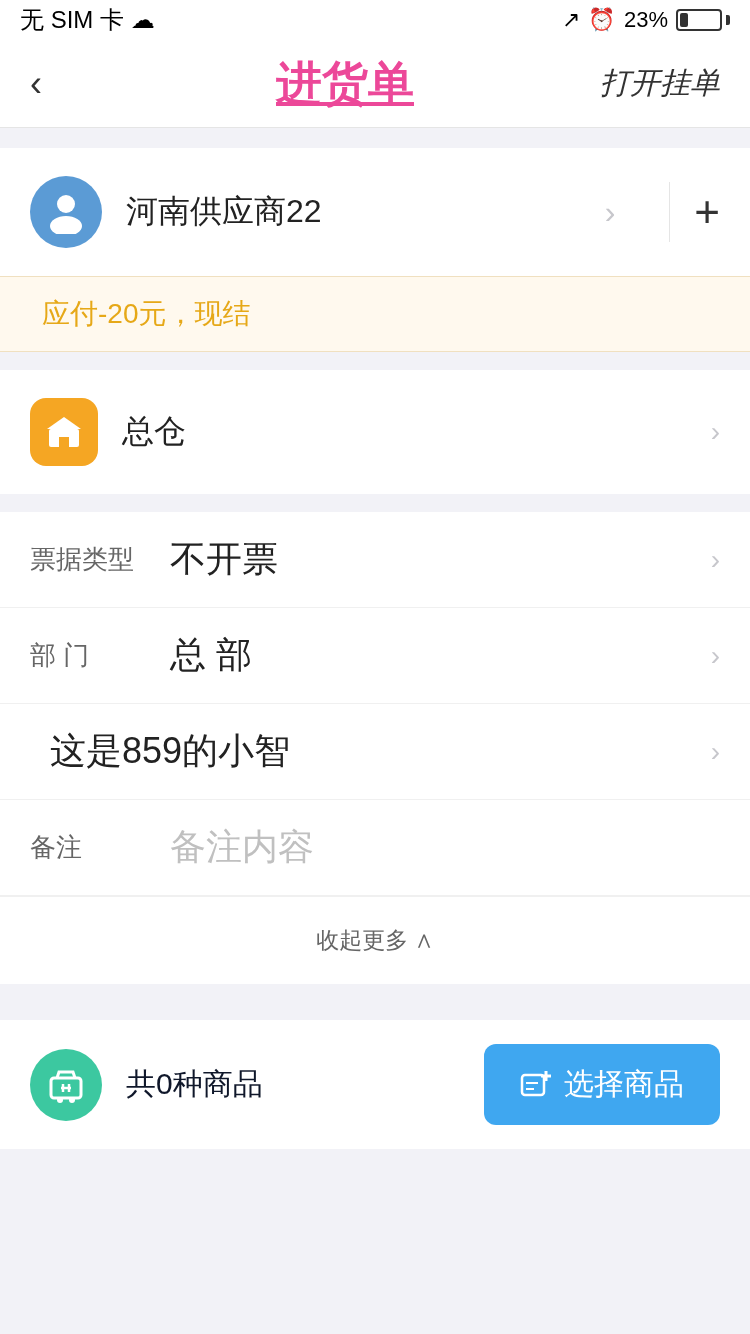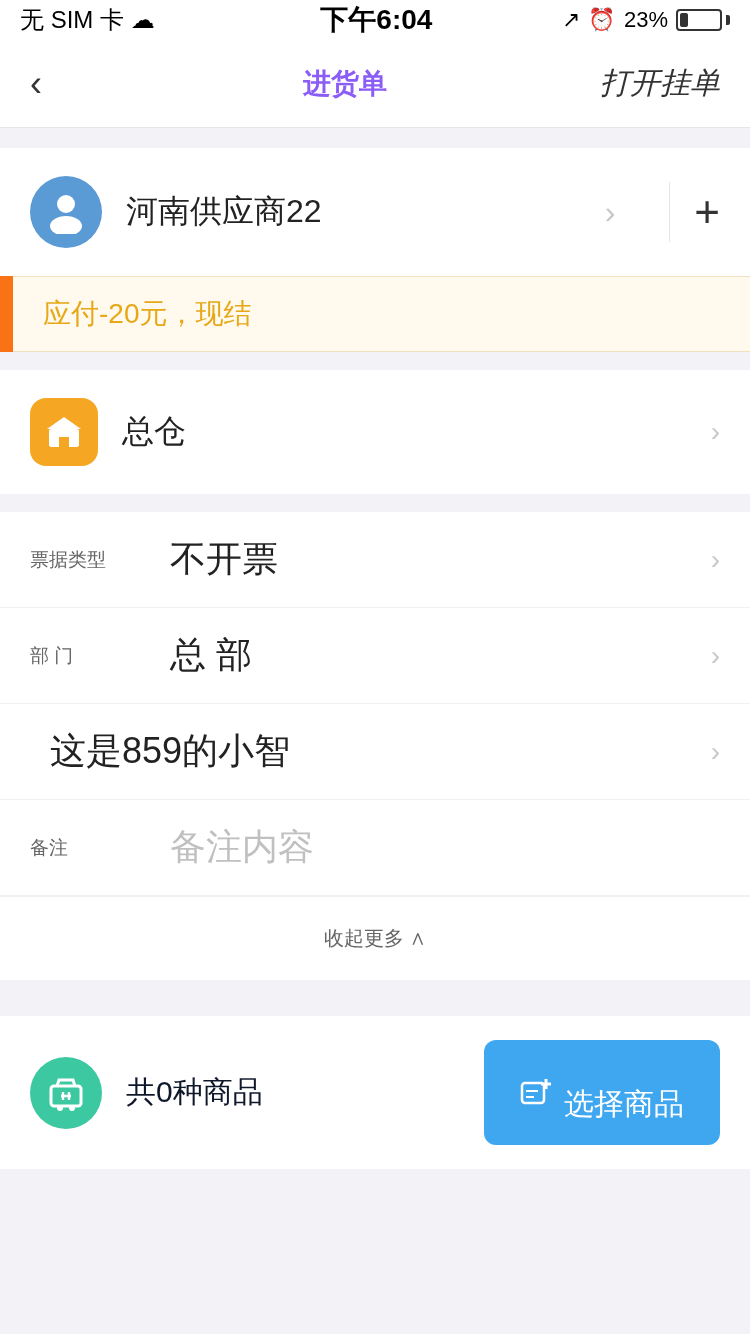--- a/index.html
+++ b/index.html
@@ -38,23 +38,24 @@
       padding: 0 30px;
       border-bottom: 1px solid #e5e5e5;
     }
     .nav-back {
       font-size: 36px;
       color: #333;
       cursor: pointer;
       width: 60px;
     }
     .nav-title {
-      font-size: 28px;
+      font-size: 46px;
       font-weight: 600;
-      color: #8b5cf6;
+      color: #ec4899;
+      text-decoration: underline;
     }
     .nav-action {
       font-size: 30px;
       color: #333;
       cursor: pointer;
       font-style: italic;
     }
 
     
     .section-gap {
@@ -109,26 +110,25 @@
     .divider-v {
       width: 1px;
       height: 60px;
       background: #e5e5e5;
       margin: 0 24px;
     }
 
     
     .warning-banner {
       background: #fff9ee;
-      padding: 18px 30px;
+      padding: 18px 42px;
       font-size: 28px;
       color: #e6a817;
       border-top: 1px solid #f0e0c0;
       border-bottom: 1px solid #f0e0c0;
-      margin-left: 13px;
     }
 
     
     .gap {
       height: 18px;
       background: #f2f2f7;
     }
 
     
     .list-row {
@@ -148,21 +148,21 @@
       height: 68px;
       border-radius: 16px;
       background: #f5a623;
       display: flex;
       align-items: center;
       justify-content: center;
       margin-right: 24px;
       flex-shrink: 0;
     }
     .row-label {
-      font-size: 19px;
+      font-size: 26px;
       color: #666;
       min-width: 120px;
     }
     .row-value {
       flex: 1;
       font-size: 36px;
       color: #222;
       margin-left: 20px;
     }
     .row-placeholder {
@@ -189,21 +189,21 @@
     .collapse-row {
       background: #fff;
       display: flex;
       align-items: center;
       justify-content: center;
       padding: 28px 30px;
       border-top: 1px solid #f0f0f0;
       cursor: pointer;
     }
     .collapse-text {
-      font-size: 20px;
+      font-size: 23px;
       color: #666;
     }
 
     
     .bottom-bar {
       background: #fff;
       display: flex;
       align-items: center;
       padding: 24px 30px;
       margin-top: 18px;
@@ -229,21 +229,20 @@
       border-radius: 12px;
       padding: 20px 36px;
       display: flex;
       align-items: center;
       gap: 12px;
       cursor: pointer;
     }
     .select-btn-text {
       font-size: 30px;
       color: #fff;
-      margin-top: 24px;
     }
 
     
     .battery-wrap {
       display: flex;
       align-items: center;
       gap: 4px;
     }
     .battery-body {
       width: 46px;
@@ -271,21 +270,20 @@
     .wifi-icon { font-size: 22px; }
   </style>
 </head>
 <body>
 
 <div class="status-bar">
   <div class="status-left">
     <span>无 SIM 卡 ☁</span>
     <span class="wifi-icon"> </span>
   </div>
-  <div class="status-center">下午6:04</div>
   <div class="status-right">
     <span>↗</span>
     <span>⏰</span>
     <span>23%</span>
     <div class="battery-wrap">
       <div class="battery-body">
         <div class="battery-fill"></div>
       </div>
       <div class="battery-tip"></div>
     </div>

